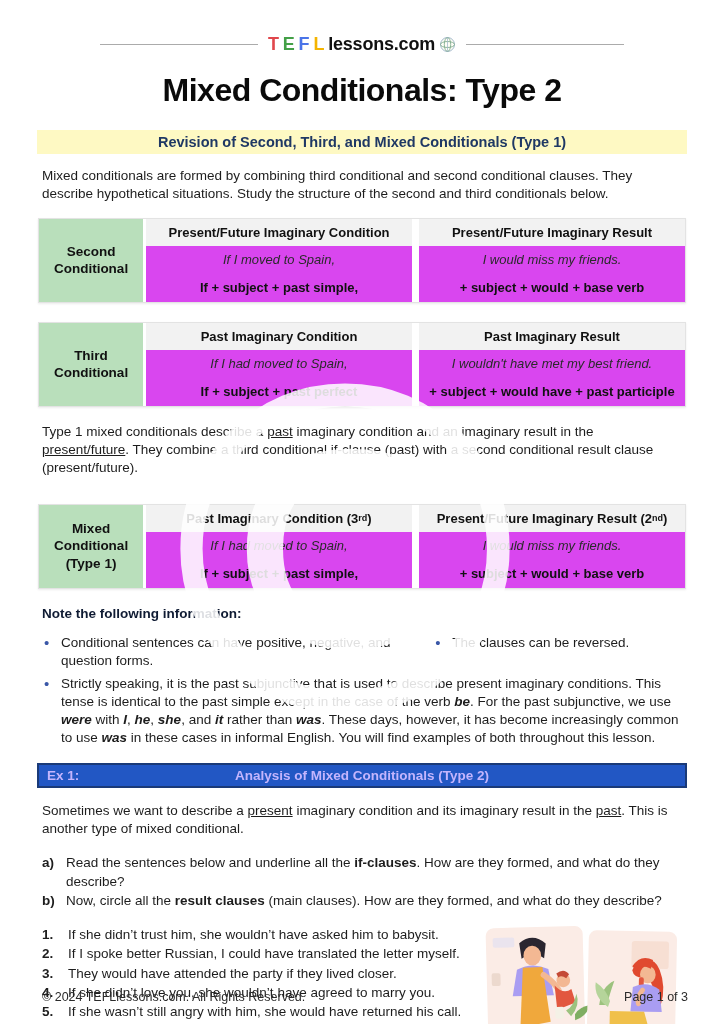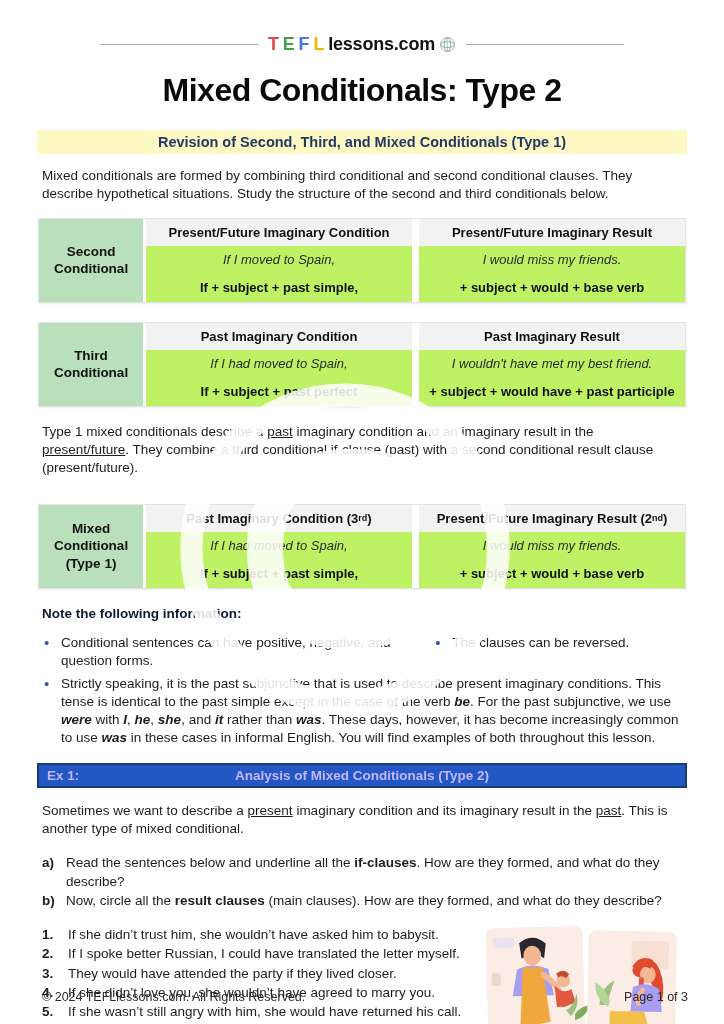--- a/index.html
+++ b/index.html
@@ -19,21 +19,21 @@
 
   .banner1 { margin:21px 37px 0; background:#fef9c3; color:#1f3864; font-weight:bold; font-size:14.5px; text-align:center; padding:4px 0; }
 
   .body-text { margin:0 42px; font-size:13.5px; line-height:1.33; color:#1d1d1d; }
   .intro { margin-top:13px; }
 
   
   .ctable { margin:15px 38px 0; display:grid; grid-template-columns:104px 3px 266px 7px 266px; grid-template-rows:27px 28px 28px; border:1px solid #e3e3e3; box-shadow:0 1px 2px rgba(0,0,0,0.08); font-size:13px; }
   .ctable .glabel { grid-column:1; grid-row:1/4; background:#b9dfbb; display:flex; align-items:center; justify-content:center; text-align:center; font-weight:bold; font-size:13.5px; color:#111; padding:0 20px; line-height:1.3; }
   .ctable .vgap { background:#fff; }
-  .ctable .cell { display:flex; align-items:center; justify-content:center; text-align:center; background:#bef264; }
+  .ctable .cell { display:flex; align-items:center; justify-content:center; text-align:center; background:#d946ef; }
   .ctable .chead { background:#f2f2f2; font-weight:bold; color:#111; }
   .ctable .cex { font-style:italic; color:#2a2a2a; }
   .ctable .cform { font-weight:bold; color:#111; }
 
   .note-head { margin:17px 42px 0; font-size:13.5px; font-weight:bold; color:#0f1b33; }
 
   .bullets { margin:9px 42px 0; }
   .brow { display:flex; }
   .bullet { position:relative; padding-left:19px; font-size:13.5px; line-height:1.33; margin-top:4px; }
   .bullet::before { content:"•"; position:absolute; left:2px; top:-1px; color:#3a57a7; font-size:15px; }

